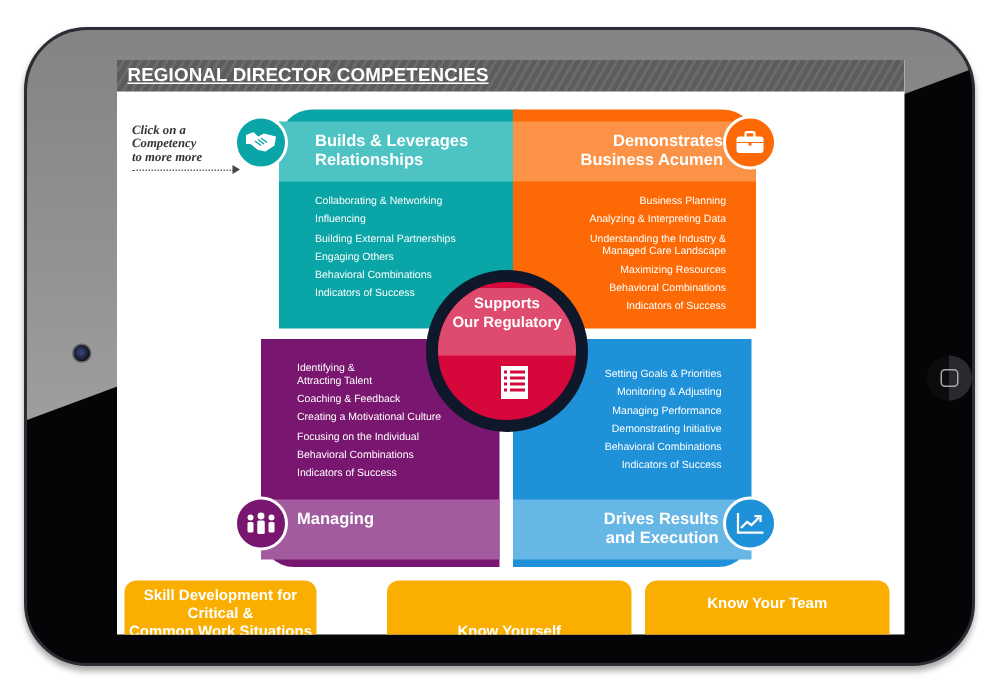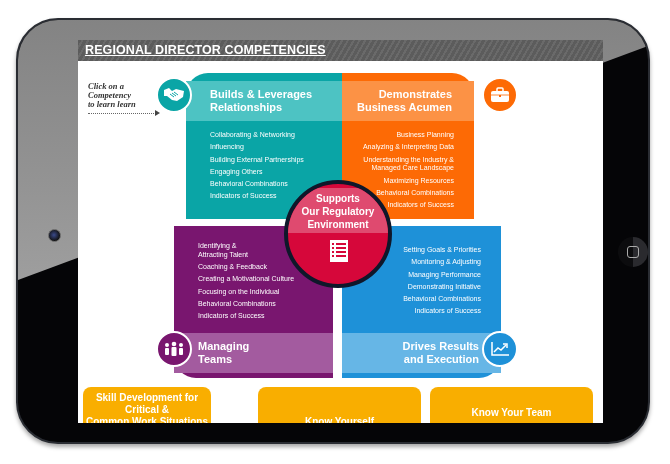--- a/index.html
+++ b/index.html
@@ -10,69 +10,69 @@
   .homebtn{position:absolute;left:600px;top:217px;width:30px;height:30px;border-radius:50%;background:linear-gradient(90deg,#0c0c0e 50%,#2a2a2e 50%);}
   .homebtn .sq{position:absolute;left:9px;top:9px;width:10px;height:10px;border:1.5px solid #aaa;border-radius:3px;}
   .screen{position:absolute;left:78px;top:40px;width:525px;height:383px;background:#fff;overflow:hidden;}
   .header{position:absolute;left:0;top:0;width:100%;height:21px;background:repeating-linear-gradient(120deg,#5c5c5c 0 3px,#6a6a6a 3px 5px);}
   .header span{position:absolute;left:7px;top:3px;color:#fff;font-weight:bold;font-size:12.5px;letter-spacing:.1px;text-decoration:underline;}
   .hint{position:absolute;left:10px;top:42px;font-family:Liberation Serif, serif;font-style:italic;font-weight:bold;font-size:8.5px;line-height:9px;color:#333;}
   .hint-line{position:absolute;left:10px;top:73px;width:68px;border-top:1px dotted #666;}
   .hint-arrow{position:absolute;left:77px;top:70px;width:0;height:0;border-left:5px solid #444;border-top:3px solid transparent;border-bottom:3px solid transparent;}
   .quad{position:absolute;box-sizing:border-box;color:#fff;}
   .q-tl{left:96px;top:33px;width:159px;height:146px;background:#0aa5a6;border-radius:22px 0 0 0;margin-left:12px;}
-  .q-tr{left:264px;top:33px;width:132px;height:146px;background:#fd6a05;border-radius:0 22px 0 0;}
+  .q-tr{left:264px;top:33px;width:162px;height:146px;background:#fd6a05;border-radius:0 22px 0 0;}
   .q-bl{left:96px;top:186px;width:159px;height:152px;background:#79166f;border-radius:0 0 0 22px;}
   .q-br{left:264px;top:186px;width:159px;height:152px;background:#1e91d8;border-radius:0 0 22px 0;}
   .band{position:absolute;left:0;width:100%;height:40px;font-weight:bold;font-size:11px;line-height:13px;box-sizing:border-box;padding-top:7px;}
   .q-tl .band{top:8px;background:#4dc3c3;padding-left:24px;}
   .q-tr .band{top:8px;background:#fc9245;text-align:right;padding-right:22px;}
   .q-bl .band{top:107px;background:#a35b9f;padding-left:24px;}
   .q-br .band{top:107px;background:#66b6e6;text-align:right;padding-right:22px;}
   .items{position:absolute;font-size:7px;line-height:12.3px;}
   .q-tl .items{left:24px;top:56px;}
   .q-tr .items{right:20px;top:56px;text-align:right;}
   .q-bl .items{left:24px;top:14px;}
   .q-br .items{right:20px;top:18px;text-align:right;}
   .items div{white-space:nowrap;}
   .items .two{line-height:8.5px;margin:2px 0 2px;}
   .badge{position:absolute;width:36px;height:36px;border-radius:50%;border:2.5px solid #fff;box-sizing:border-box;display:flex;align-items:center;justify-content:center;}
   .b-tl{left:78px;top:37px;background:#0aa5a6;}
   .b-tr{left:404px;top:37px;background:#fd6a05;}
   .b-bl{left:78px;top:291px;background:#79166f;}
   .b-br{left:404px;top:291px;background:#1e91d8;}
-  .center{position:absolute;left:206px;top:140px;width:108px;height:108px;border-radius:50%;background:#d6073a;border:4px solid #0f172a;box-sizing:border-box;overflow:hidden;}
+  .center{position:absolute;left:206px;top:140px;width:108px;height:108px;border-radius:50%;background:#d6073a;border:8px solid #0f172a;box-sizing:border-box;overflow:hidden;}
   .center .band2{position:absolute;left:0;top:4px;width:100%;height:45px;background:#df4a6f;}
   .center .t{position:absolute;left:0;top:8px;width:100%;text-align:center;color:#fff;font-weight:bold;font-size:10px;line-height:13px;}
   .center .doc{position:absolute;left:41px;top:55px;}
   .btn{position:absolute;top:347px;height:40px;background:#f9ae00;border-radius:8px 8px 0 0;color:#fff;font-weight:bold;font-size:10px;line-height:12px;text-align:center;box-sizing:border-box;display:flex;align-items:flex-start;justify-content:center;}
   .btn1{left:5px;width:128px;padding-top:5px;}
   .btn2{left:180px;width:163px;padding-top:29px;}
-  .btn3{left:352px;width:163px;padding-top:20px;}
+  .btn3{left:352px;width:163px;padding-top:10px;}
 </style>
 </head>
 <body>
 
 <div class="tablet">
   <div class="glare"></div>
   <div class="camera"></div>
   <div class="homebtn">
       <div class="sq"></div>
     </div>
 </div>
 
 <div class="screen">
   <div class="header">
     <span>REGIONAL DIRECTOR COMPETENCIES</span>
   </div>
 
   <div class="hint">
     <div>Click on a</div>
     <div>Competency</div>
-    <div>to learn learn</div>
+    <div>to more more</div>
   </div>
   <div class="hint-line"></div>
   <div class="hint-arrow"></div>
 
   <div class="quad q-tl">
     <div class="band">
       <div>Builds &amp; Leverages</div>
       <div>Relationships</div>
     </div>
     <div class="items">
@@ -110,21 +110,20 @@
         <div>Attracting Talent</div>
       </div>
       <div>Coaching &amp; Feedback</div>
       <div>Creating a Motivational Culture</div>
       <div>Focusing on the Individual</div>
       <div>Behavioral Combinations</div>
       <div>Indicators of Success</div>
     </div>
     <div class="band">
       <div>Managing</div>
-      <div>Teams</div>
     </div>
   </div>
 
   <div class="quad q-br">
     <div class="items">
       <div>Setting Goals &amp; Priorities</div>
       <div>Monitoring &amp; Adjusting</div>
       <div>Managing Performance</div>
       <div>Demonstrating Initiative</div>
       <div>Behavioral Combinations</div>
@@ -166,21 +165,20 @@
         <path d="M4 11 L8 7 L11 9 L16 4" stroke="#fff" stroke-width="1.5" fill="none"></path>
         <path d="M13 3 L17 3 L17 7" stroke="#fff" stroke-width="1.5" fill="none"></path>
       </svg>
   </div>
 
   <div class="center">
     <div class="band2"></div>
     <div class="t">
       <div>Supports</div>
       <div>Our Regulatory</div>
-      <div>Environment</div>
     </div>
     <svg class="doc" width="20" height="24" viewBox="0 0 20 24">
         <rect x="1" y="1" width="18" height="22" fill="#fff"></rect>
         <g fill="#d6073a">
           <rect x="3" y="4" width="2" height="2"></rect>
           <rect x="7" y="4" width="10" height="2"></rect>
           <rect x="3" y="8" width="2" height="2"></rect>
           <rect x="7" y="8" width="10" height="2"></rect>
           <rect x="3" y="12" width="2" height="2"></rect>
           <rect x="7" y="12" width="10" height="2"></rect>

